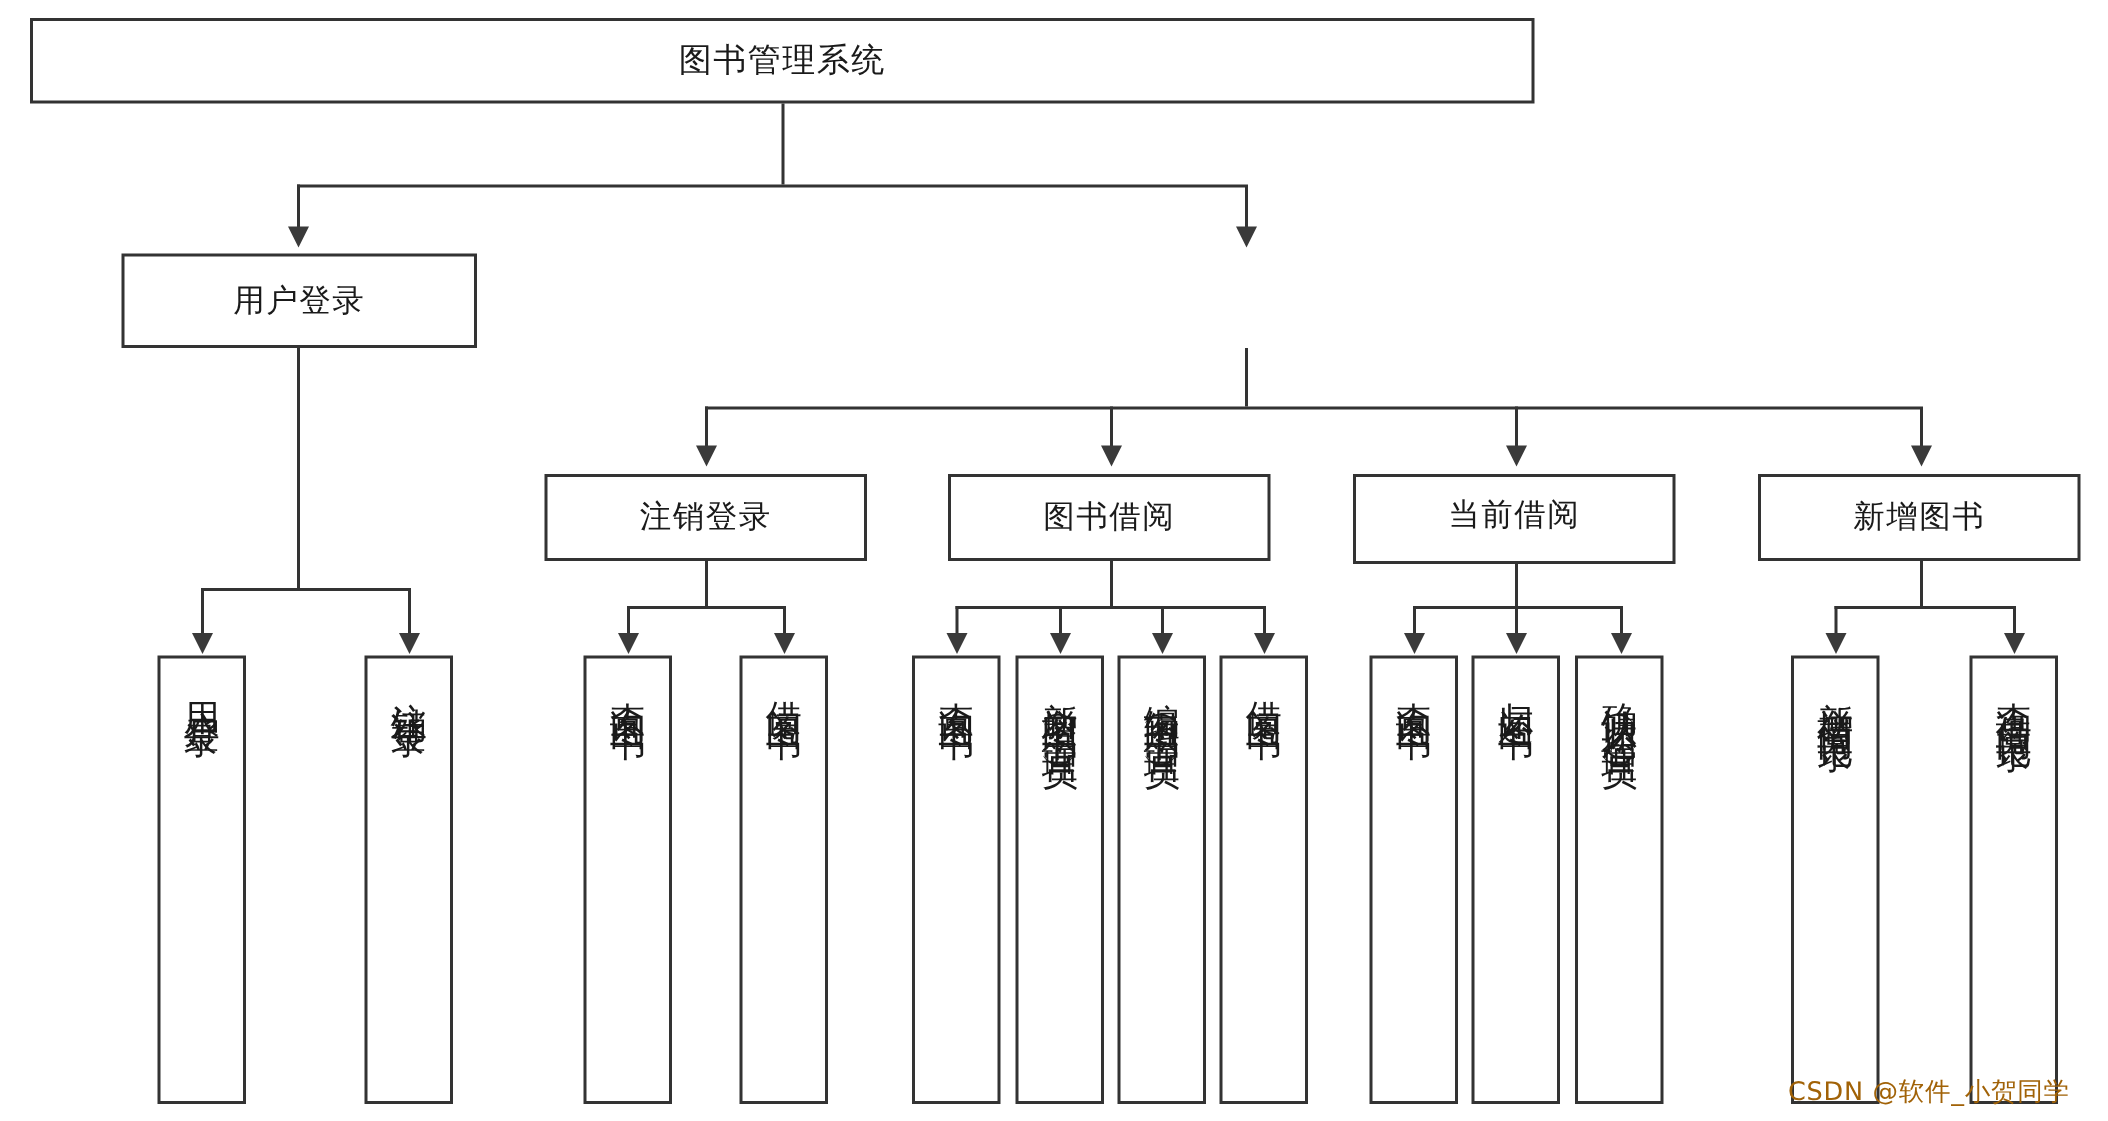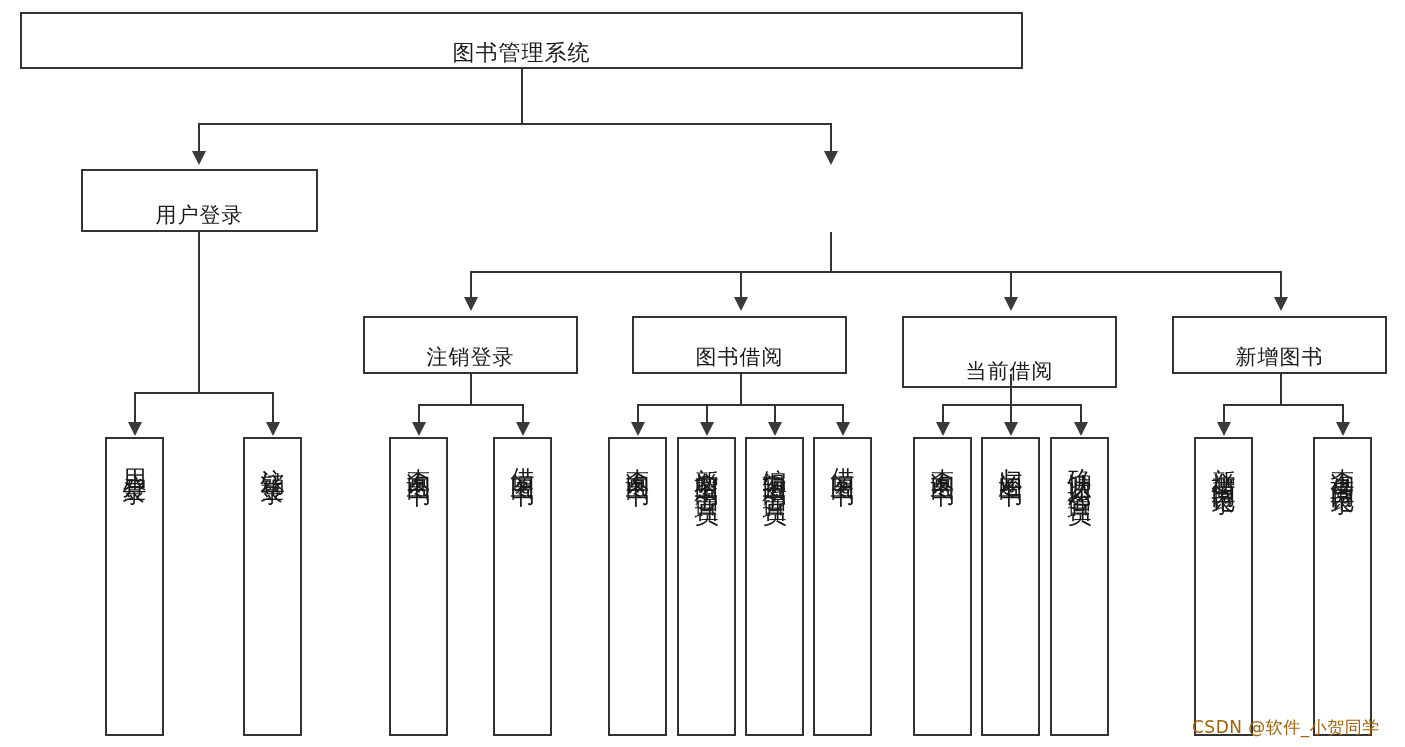--- a/index.html
+++ b/index.html
@@ -15,21 +15,21 @@
     background:#ffffff;
     overflow:hidden;
   }
   
   .node{
     position:absolute;
     box-sizing:border-box;
     background:#ffffff;
     border:2px solid #333333;
     display:flex;
-    align-items:flex-end;
+    align-items:center;
     justify-content:center;
     text-align:center;
     line-height:1.32;
   }
   .node .label{
     display:block;
     white-space:pre;
   }
   
   .node.horiz .label{
@@ -120,21 +120,21 @@
   <div class="arrow" style="left:1004px;top:297px;"></div>
   <div class="vline" style="left:1280px;top:271px;height:28px;"></div>
   <div class="arrow" style="left:1274px;top:297px;"></div>
 
   <div class="node horiz" style="left:363px;top:316px;width:215px;height:58px;">
     <span class="label">注销登录</span>
   </div>
   <div class="node horiz" style="left:632px;top:316px;width:215px;height:58px;">
     <span class="label">图书借阅</span>
   </div>
-  <div class="node horiz" style="left:902px;top:316px;width:215px;height:72px;">
+  <div class="node horiz" style="left:902px;top:316px;width:215px;height:60px;font-family:Liberation Mono, monospace;">
     <span class="label">当前借阅</span>
   </div>
   <div class="node horiz" style="left:1172px;top:316px;width:215px;height:58px;">
     <span class="label">新增图书</span>
   </div>
 
   <div class="vline" style="left:470px;top:374px;height:30px;"></div>
   <div class="hline" style="left:418px;top:404px;width:104px;"></div>
   <div class="vline" style="left:418px;top:404px;height:20px;"></div>
   <div class="arrow" style="left:412px;top:422px;"></div>

